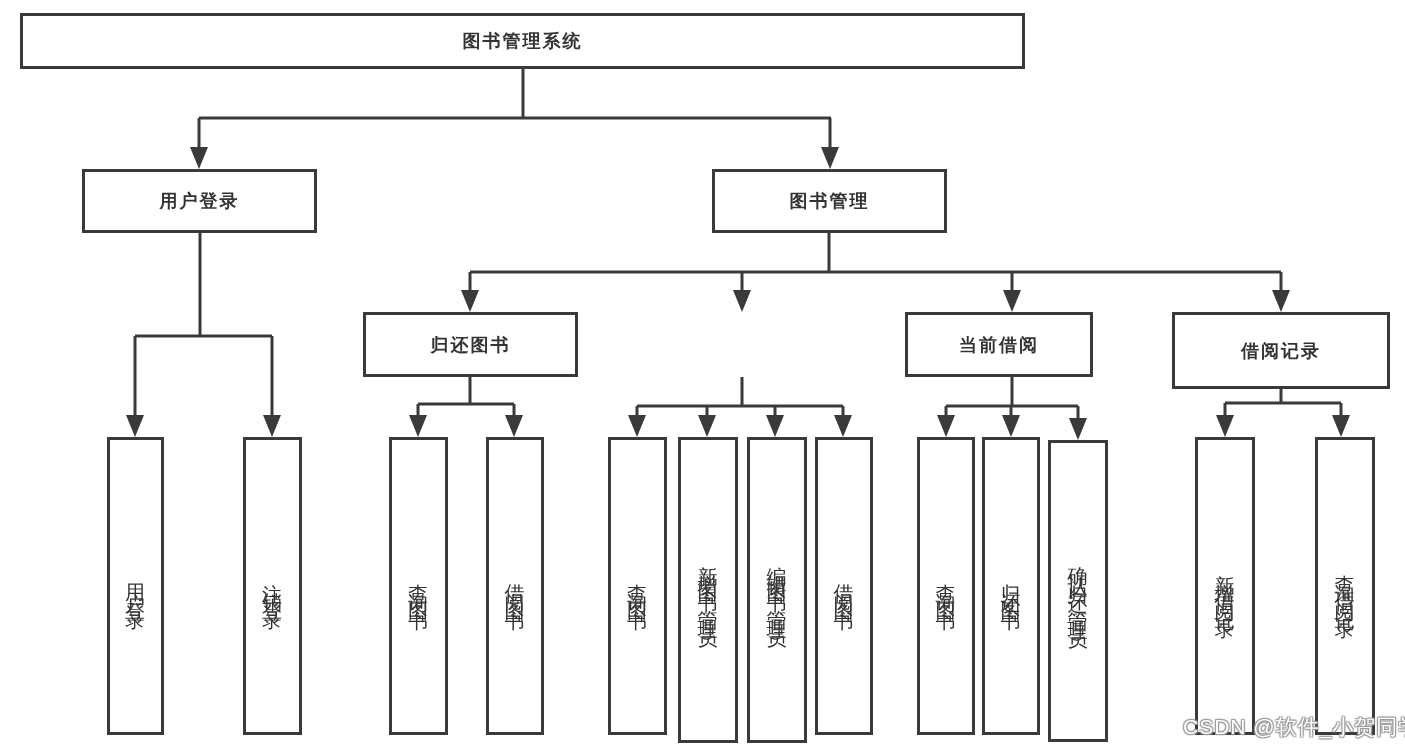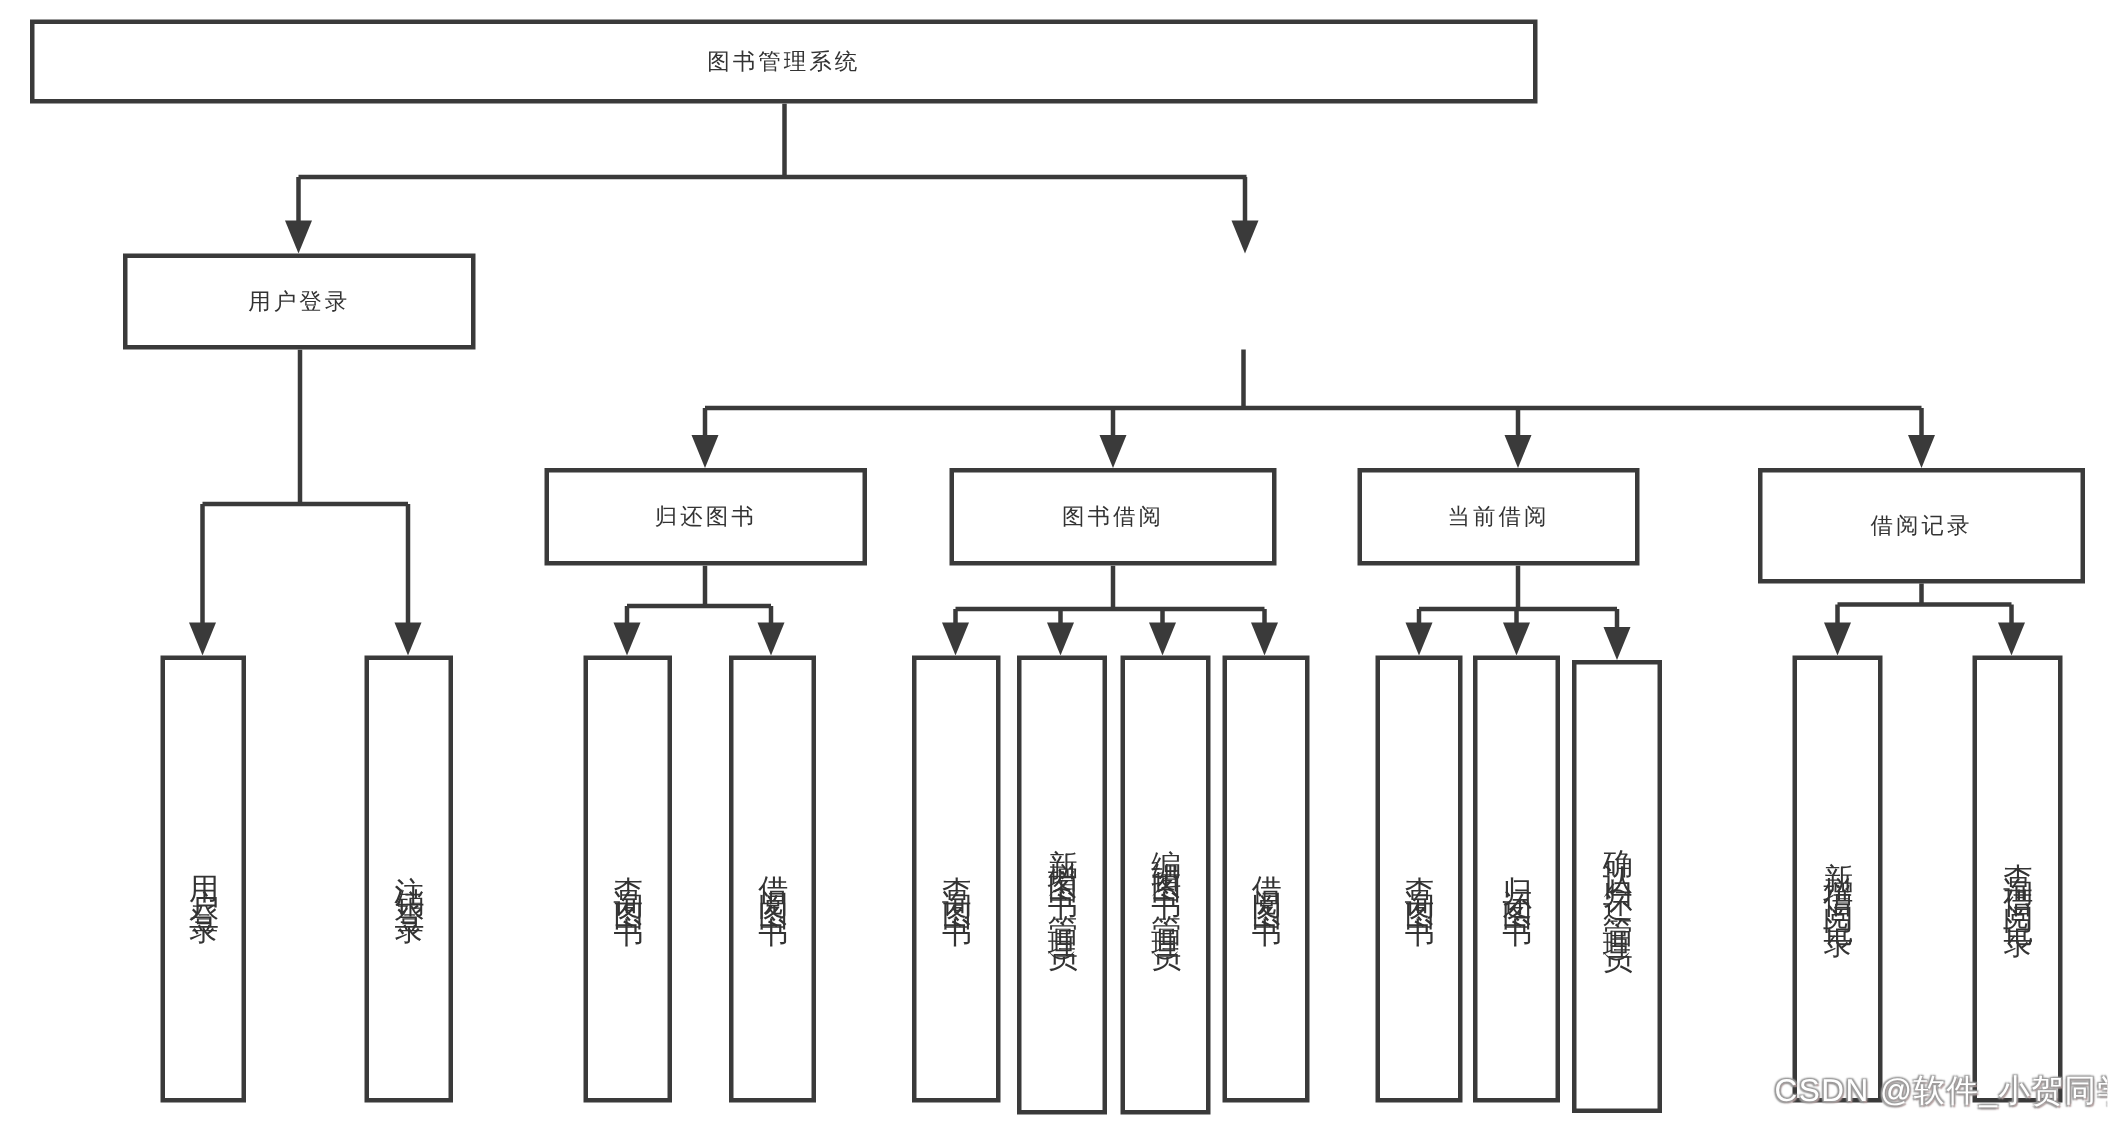--- a/index.html
+++ b/index.html
@@ -7,21 +7,21 @@
     position:relative;width:1405px;height:747px;background:#ffffff;
     font-family:"Liberation Sans",sans-serif;overflow:hidden;
   }
   .connectors{position:absolute;left:0;top:0;width:1405px;height:747px;}
   .box{
     position:absolute;box-sizing:border-box;
     border:3px solid #3a3a3a;background:#ffffff;color:#333333;
     display:flex;align-items:center;justify-content:center;
   }
   .hbox span{
-    font-size:15px;letter-spacing:2px;white-space:nowrap;
+    font-size:18px;letter-spacing:2px;white-space:nowrap;font-weight:bold;
   }
   .vbox span{
     writing-mode:vertical-rl;text-orientation:mixed;
     font-size:20px;letter-spacing:9px;line-height:1.3;white-space:nowrap;
   }
   .watermark{
     position:absolute;left:1183px;top:713px;width:215px;
     font-size:21px;color:#ffffff;white-space:nowrap;letter-spacing:1px;
     text-shadow:-1px -1px 1px #9a9a9a,1px -1px 1px #9a9a9a,
                 -1px 1px 1px #9a9a9a,1px 1px 1px #b09a9a,0 0 2px #8a8a8a;
@@ -87,26 +87,26 @@
       <polygon points="1332,415 1350,415 1341,437" fill="#3a3a3a"></polygon>
     </svg>
 
   <div class="box hbox" style="left:20px;top:13px;width:1005px;height:56px">
     <span>图书管理系统</span>
   </div>
 
   <div class="box hbox" style="left:82px;top:169px;width:235px;height:64px">
     <span>用户登录</span>
   </div>
+  <div class="box hbox" style="left:712px;top:169px;width:235px;height:64px">
+    <span>图书管理</span>
+  </div>
 
   <div class="box hbox" style="left:363px;top:312px;width:215px;height:65px">
     <span>归还图书</span>
-  </div>
-  <div class="box hbox" style="left:633px;top:312px;width:218px;height:65px">
-    <span>图书借阅</span>
   </div>
   <div class="box hbox" style="left:905px;top:312px;width:188px;height:65px">
     <span>当前借阅</span>
   </div>
   <div class="box hbox" style="left:1172px;top:312px;width:218px;height:77px">
     <span>借阅记录</span>
   </div>
 
   <div class="box vbox" style="left:107px;top:437px;width:57px;height:298px">
     <span>用户登录</span>

